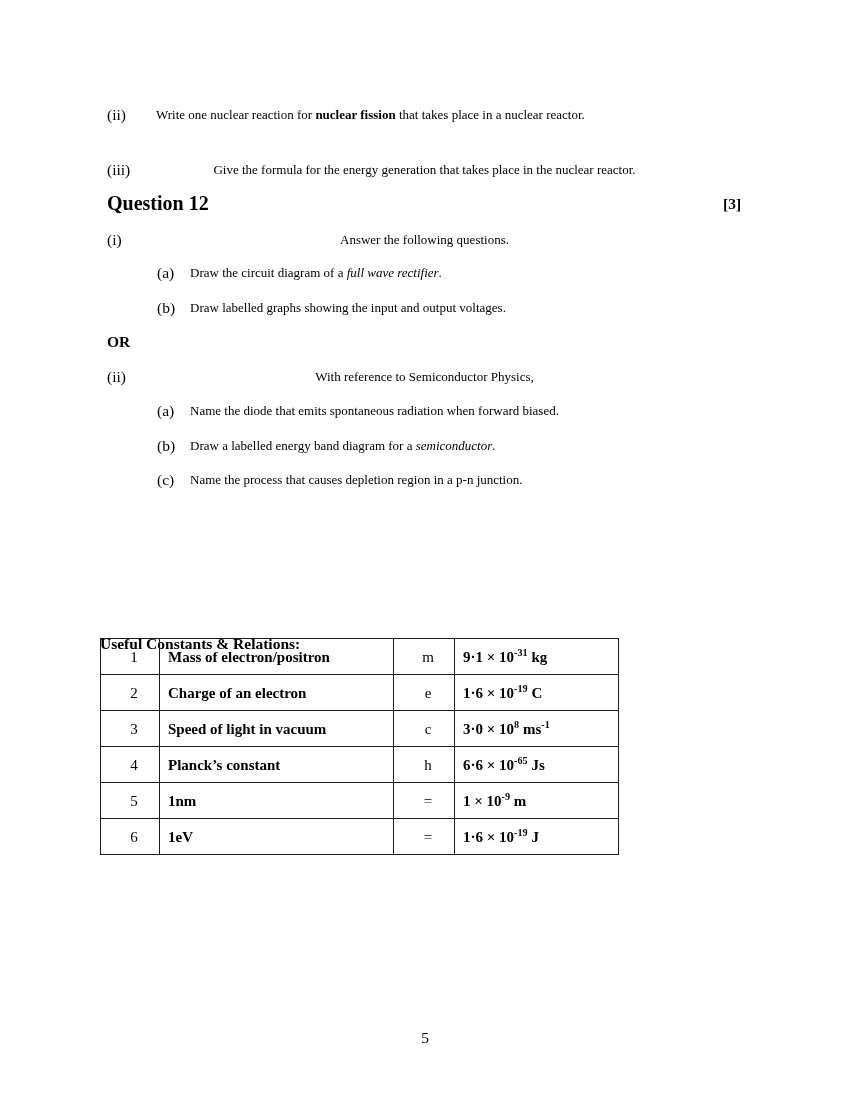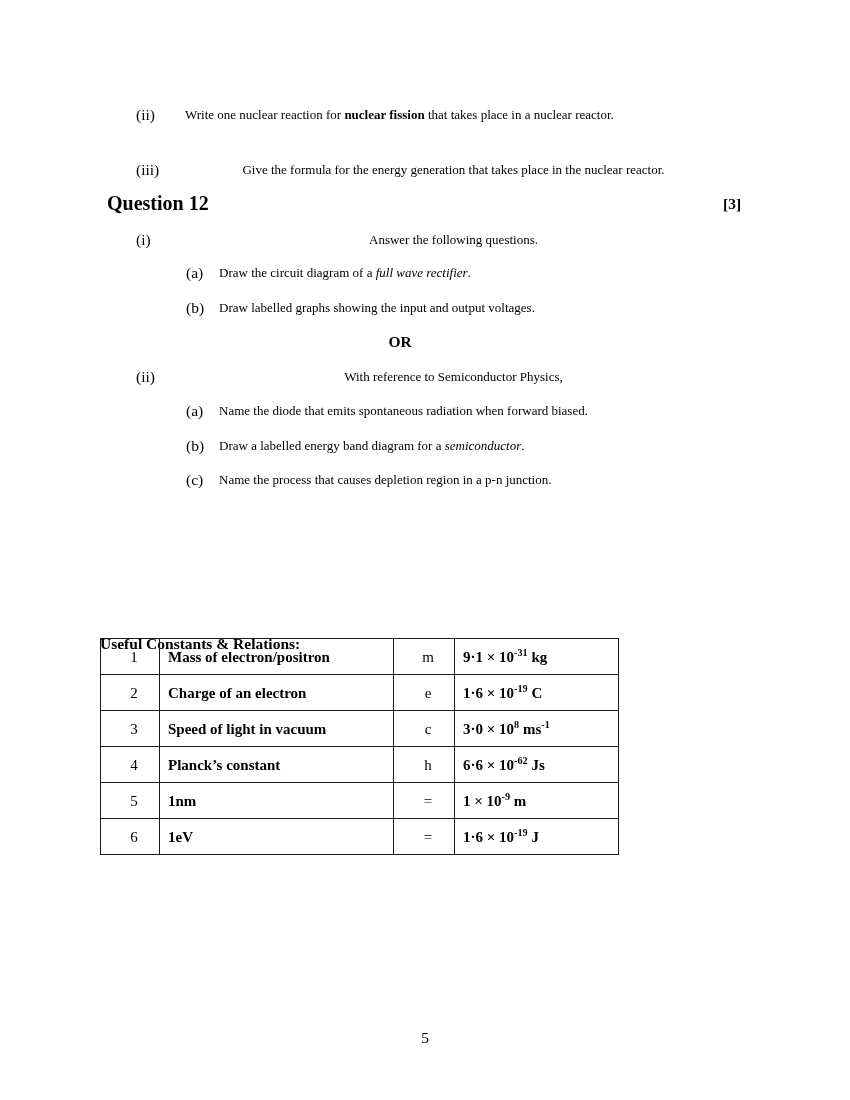--- a/index.html
+++ b/index.html
@@ -20,21 +20,20 @@
     left: 0; top: 0;
     width: 850px;
     height: 1100px;
     overflow: hidden;
   }
 
   
   .q-row {
     position: absolute;
     display: block;
-    margin-left: 29px;
   }
   .marker {
     position: absolute;
     left: 0;
     top: 0;
     font-size: 15.5px;
     line-height: 23px;
     white-space: nowrap;
   }
   .body-text {
@@ -68,21 +67,20 @@
     position: absolute;
     left: 723px;
     font-size: 15.5px;
     font-weight: bold;
     line-height: 23px;
   }
   .or-line {
     position: absolute;
     left: 107px;
     width: 586px;
-    text-align: center;
     font-size: 15.5px;
     font-weight: bold;
     line-height: 23px;
   }
   .const-heading {
     position: absolute;
     left: 100px;
     top: 632px;
     font-size: 15.5px;
     font-weight: bold;
@@ -201,21 +199,21 @@
         <tr>
           <td class="col-idx">3</td>
           <td class="col-name">Speed of light in vacuum</td>
           <td class="col-sym">c</td>
           <td class="col-val">3·0 × 10<sup>8</sup> ms<sup>-1</sup></td>
         </tr>
         <tr>
           <td class="col-idx">4</td>
           <td class="col-name">Planck’s constant</td>
           <td class="col-sym">h</td>
-          <td class="col-val">6·6 × 10<sup>-62</sup> Js</td>
+          <td class="col-val">6·6 × 10<sup>-65</sup> Js</td>
         </tr>
         <tr>
           <td class="col-idx">5</td>
           <td class="col-name">1nm</td>
           <td class="col-sym">=</td>
           <td class="col-val">1 × 10<sup>-9</sup> m</td>
         </tr>
         <tr>
           <td class="col-idx">6</td>
           <td class="col-name">1eV</td>

